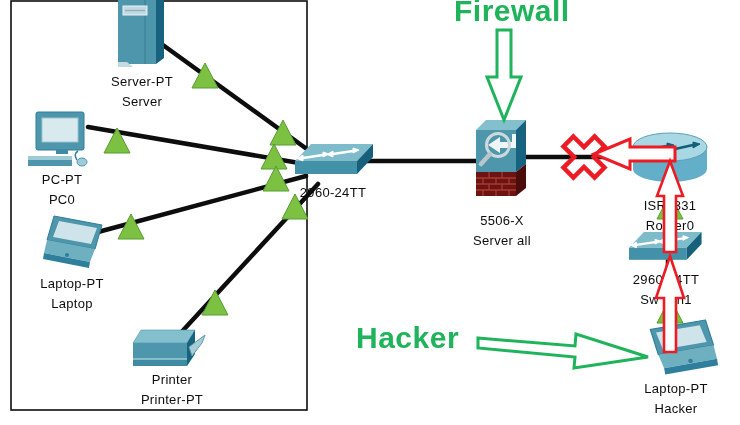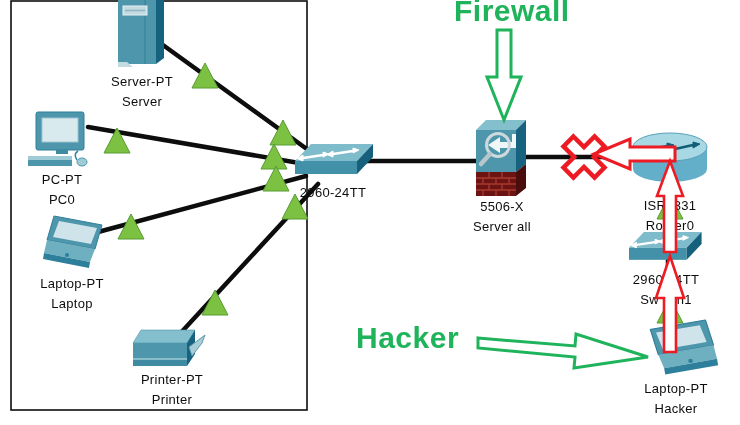--- a/index.html
+++ b/index.html
@@ -163,27 +163,27 @@
   </div>
   <div class="dev-label" style="left:-13px;top:170px">
     <div>PC-PT</div>
     <div>PC0</div>
   </div>
   <div class="dev-label" style="left:-3px;top:274px">
     <div>Laptop-PT</div>
     <div>Laptop</div>
   </div>
   <div class="dev-label" style="left:97px;top:370px">
+    <div>Printer</div>
     <div>Printer-PT</div>
-    <div>Printer</div>
   </div>
   <div class="dev-label" style="left:258px;top:183px">
     <div>2960-24TT</div>
   </div>
-  <div class="dev-label" style="left:427px;top:197px">
+  <div class="dev-label" style="left:427px;top:211px">
     <div>5506-X</div>
     <div>Server all</div>
   </div>
   <div class="dev-label" style="left:595px;top:196px">
     <div>ISR4331</div>
     <div>Router0</div>
   </div>
   <div class="dev-label" style="left:591px;top:270px">
     <div>2960-24TT</div>
     <div>Sw itch1</div>

